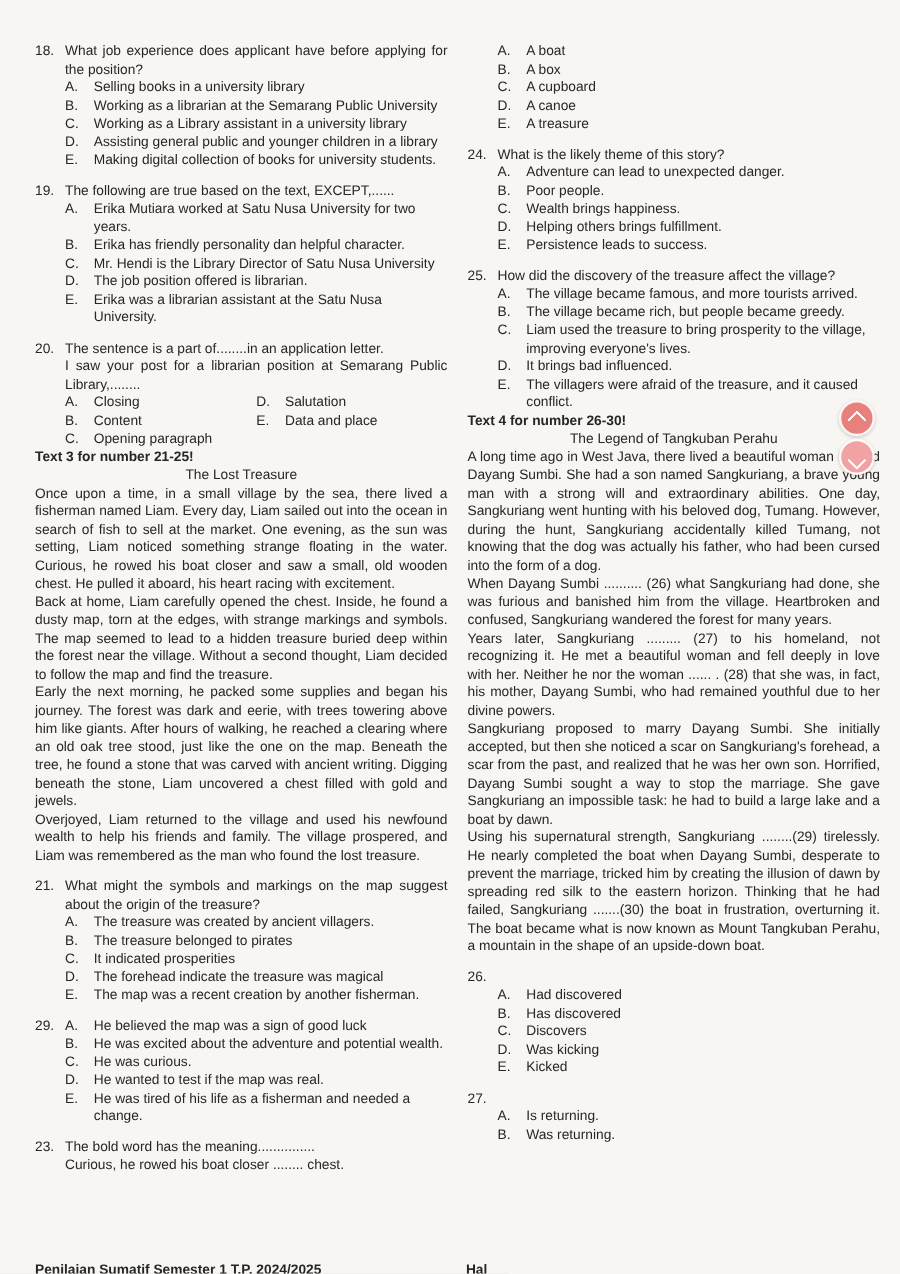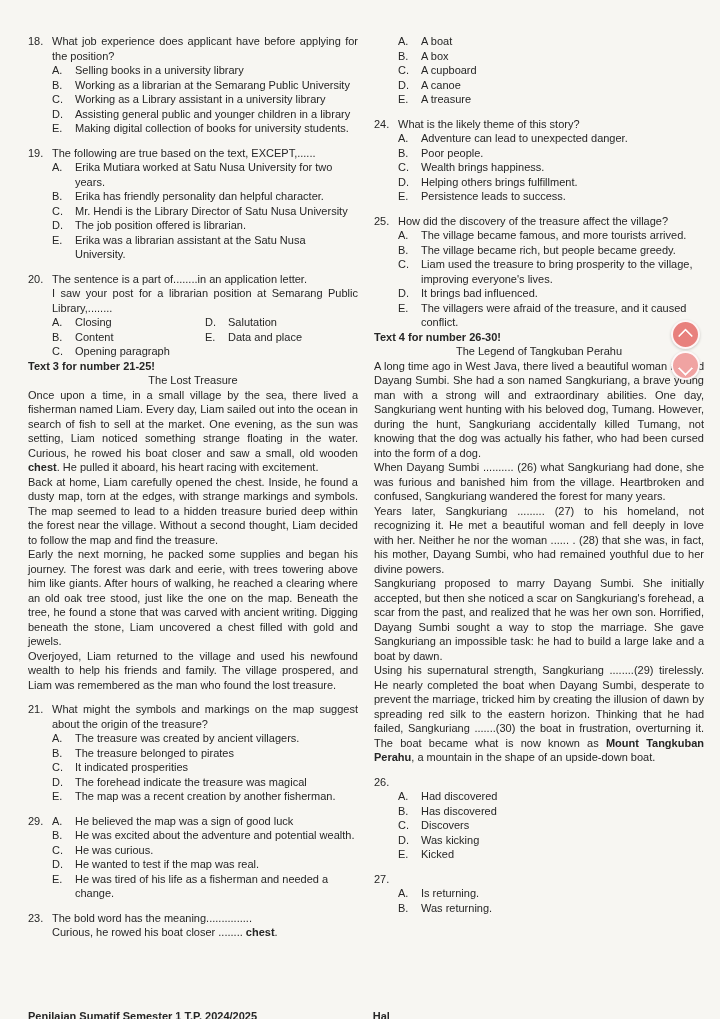--- a/index.html
+++ b/index.html
@@ -22,21 +22,21 @@
   .qbody{flex:1;min-width:0;}
   .stem{text-align:justify;}
   .opt{display:flex;}
   .optk{flex:none;width:23px;}
   .optt{flex:1;min-width:0;}
   .opt2{display:grid;grid-template-columns:1fr 1fr;}
 
   .text-header{font-weight:bold;margin-top:0;}
   .text-title{font-weight:normal;text-align:center;}
   .para{text-align:justify;margin:0;}
-  b{font-weight:bold;}
+  b{font-weight:normal;}
 
   .scroll-widget{position:absolute;right:20px;top:320px;display:flex;flex-direction:column;gap:2px;z-index:5;}
   .scrollbtn{
     width:29px;height:29px;border-radius:50%;padding:0;
     border:2px solid rgba(255,255,255,0.92);
     display:flex;align-items:center;justify-content:center;
     cursor:pointer;box-shadow:0 1px 3px rgba(0,0,0,0.18);
   }
   .chev{display:block;width:9px;height:9px;border-left:2.5px solid #fff;border-top:2.5px solid #fff;border-radius:1px;}
   .chev.up{transform:rotate(45deg) translate(1px,1px);}

